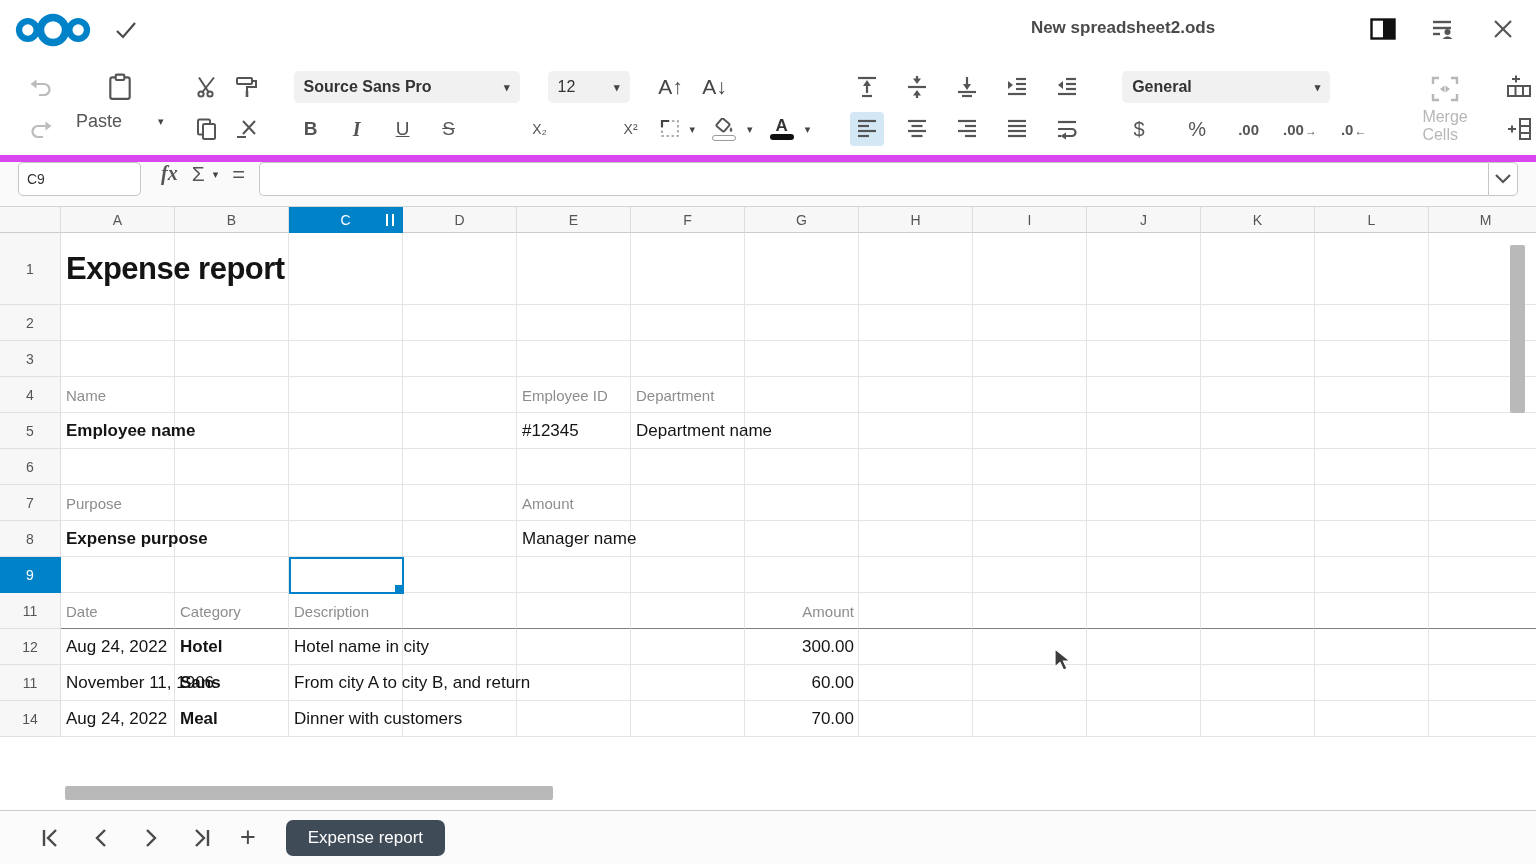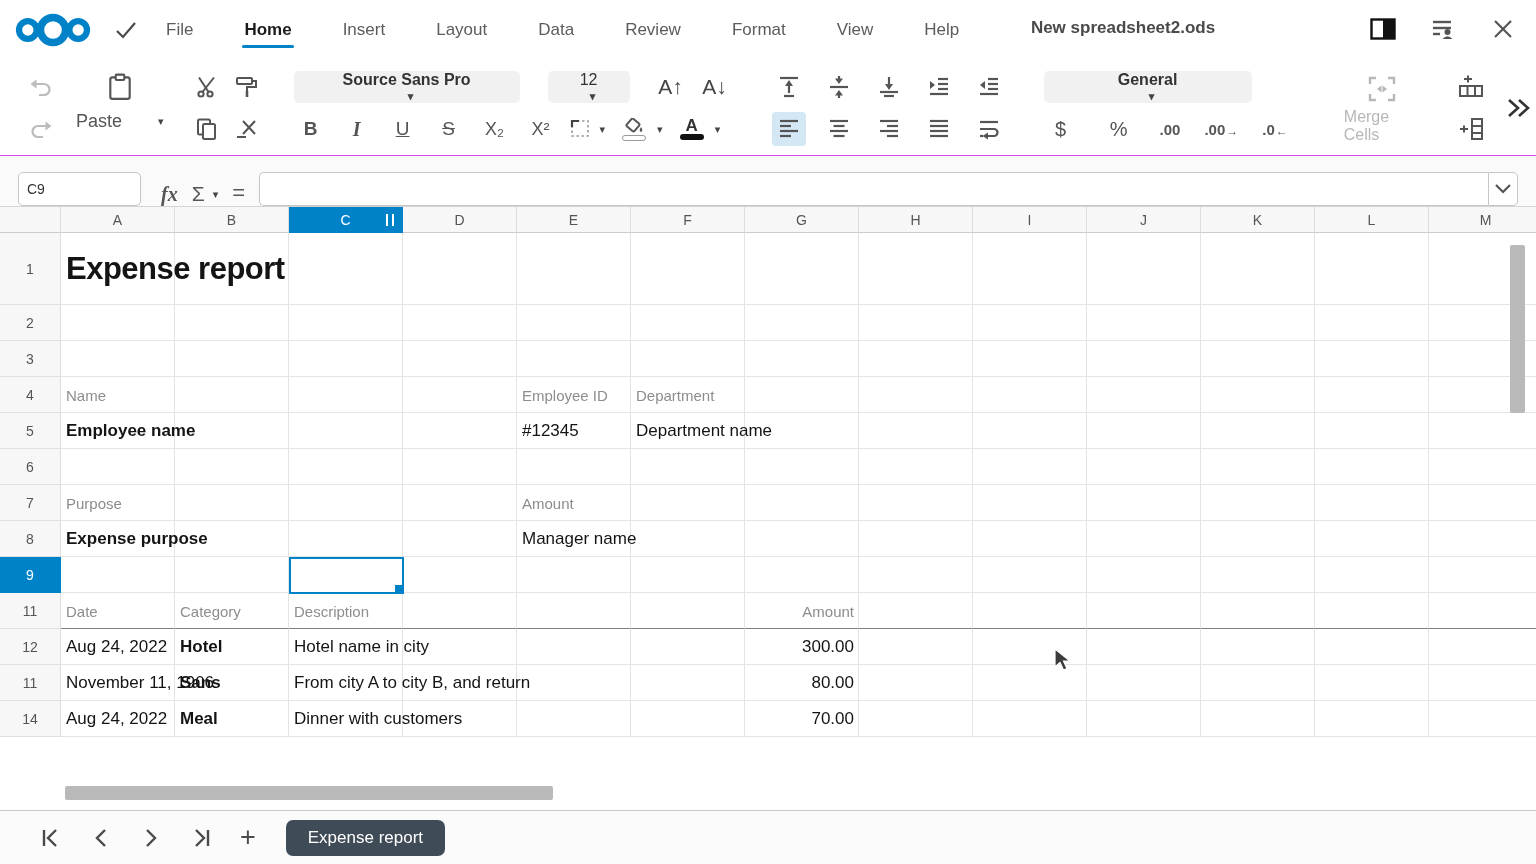--- a/index.html
+++ b/index.html
@@ -22,36 +22,36 @@
   
   .toolbar { height:95px; background:#fff; display:flex; align-items:flex-start; padding-top:6px; }
   .tcol { display:flex; flex-direction:column; }
   .tslot { height:42px; display:flex; align-items:center; gap:10px; }
   .ibtn { min-width:34px; height:34px; display:flex; align-items:center; justify-content:center;
     border-radius:4px; cursor:pointer; color:#555; }
   .ibtn.disabled { color:#bcbcbc; cursor:default; }
   .ibtn.active-blue { background:#d3e7f5; }
   .txtbtn { font-size:19px; color:#444; }
   .select-pill { background:#f1f1f1; border-radius:5px; height:32px; display:flex; align-items:center;
-    padding:0 4px; font-size:16px; font-weight:600; color:#333; cursor:pointer; justify-content:space-between;flex-direction:column; }
+    padding:0 10px; font-size:16px; font-weight:600; color:#333; cursor:pointer; justify-content:space-between; }
   .arrow { font-size:11px; color:#444; margin-left:8px; }
   .fmt-b { font-weight:700; font-size:19px; }
   .fmt-i { font-style:italic; font-family:"Liberation Serif", serif; font-size:20px; font-weight:600;}
   .fmt-u { text-decoration:underline; font-size:19px; }
   .fmt-s { text-decoration:line-through; font-size:19px; }
-  .supsub { font-size:18px; }
+  .supsub { font-size:14px;margin-left:45px; }
   .merge-col { display:flex; flex-direction:column; align-items:center; color:#b7b7b7; margin-top:10px; cursor:default; }
   .merge-col .lbl { font-size:16px; margin-top:6px; }
   .colorbar { display:block; width:24px; height:6px; border-radius:3px; margin-top:1px; }
   .dec-wrap { display:flex; align-items:flex-end; font-size:15px; font-weight:700; color:#555; cursor:pointer;}
   .dec-arrow { font-size:12px; margin-left:1px; }
 
   
-  .formulabar { height:52px; background:#fafafa; border-top:1px solid #d946ef; border-bottom:1px solid #d4d4d4;
-    display:flex; align-items:flex-end; padding:0 18px; }
+  .formulabar { height:52px; background:#fafafa; border-top:7px solid #d946ef; border-bottom:1px solid #d4d4d4;
+    display:flex; align-items:flex-start; padding:0 18px; }
   .namebox { width:123px; height:34px; background:#fff; border:1px solid #c6c6c6; border-radius:5px;
     font-size:14px; color:#333; padding:0 8px; display:flex; align-items:center; }
   .fx { margin:0 14px 0 20px; font-family:"Liberation Serif", serif; font-style:italic; font-size:20px; font-weight:600; color:#555; cursor:pointer;}
   .sigma { font-size:21px; color:#555; cursor:pointer; display:flex; align-items:center;}
   .equals { font-size:22px; color:#555; margin:0 14px; cursor:pointer; }
   .finput { flex:1; height:34px; background:#fff; border:1px solid #c6c6c6; border-radius:5px 0 0 5px;
     border-right:none; font-size:15px; padding:0 8px; color:#222; outline:none; }
   .fexpand { width:30px; height:34px; background:#fff; border:1px solid #c6c6c6; border-radius:0 5px 5px 0;
     display:flex; align-items:center; justify-content:center; cursor:pointer; }
 
@@ -106,31 +106,20 @@
       <circle cx="11" cy="13" r="7" fill="none" stroke="#0082c9" stroke-width="5"></circle>
       <circle cx="31" cy="13" r="10" fill="none" stroke="#0082c9" stroke-width="6"></circle>
       <circle cx="51" cy="13" r="7" fill="none" stroke="#0082c9" stroke-width="5"></circle>
     </svg>
   </div>
   <div class="saved-check">
     <svg width="24" height="20" viewBox="0 0 24 20">
         <polyline points="3,11 9,17 21,3" fill="none" stroke="#4a4a4a" stroke-width="2.2"></polyline>
       </svg>
   </div>
-  <div class="menus">
-      <div class="menu-item">File</div>
-      <div class="menu-item active">Home</div>
-      <div class="menu-item">Insert</div>
-      <div class="menu-item">Layout</div>
-      <div class="menu-item">Data</div>
-      <div class="menu-item">Review</div>
-      <div class="menu-item">Format</div>
-      <div class="menu-item">View</div>
-      <div class="menu-item">Help</div>
-    </div>
   <div class="doc-title">New spreadsheet2.ods</div>
   <div class="topbar-right">
     <div class="tb-iconbtn">
       <svg width="26" height="22" viewBox="0 0 26 22">
         <rect x="1.5" y="1.5" width="23" height="19" fill="none" stroke="#111" stroke-width="2.4"></rect>
         <rect x="13" y="1.5" width="11.5" height="19" fill="#111"></rect>
       </svg>
     </div>
     <div class="tb-iconbtn">
       <svg width="24" height="22" viewBox="0 0 24 22">
@@ -686,21 +675,21 @@
         <div class="cell">
           <span class="ct bold">Sans</span>
         </div>
         <div class="cell">
           <span class="ct ">From city A to city B, and return</span>
         </div>
         <div class="cell"></div>
         <div class="cell"></div>
         <div class="cell"></div>
         <div class="cell">
-          <span class="ct right">80.00</span>
+          <span class="ct right">60.00</span>
         </div>
         <div class="cell"></div>
         <div class="cell"></div>
         <div class="cell"></div>
         <div class="cell"></div>
         <div class="cell"></div>
         <div class="cell"></div>
       </div>
       <div class="g-row">
         <div class="row-h">14</div>

